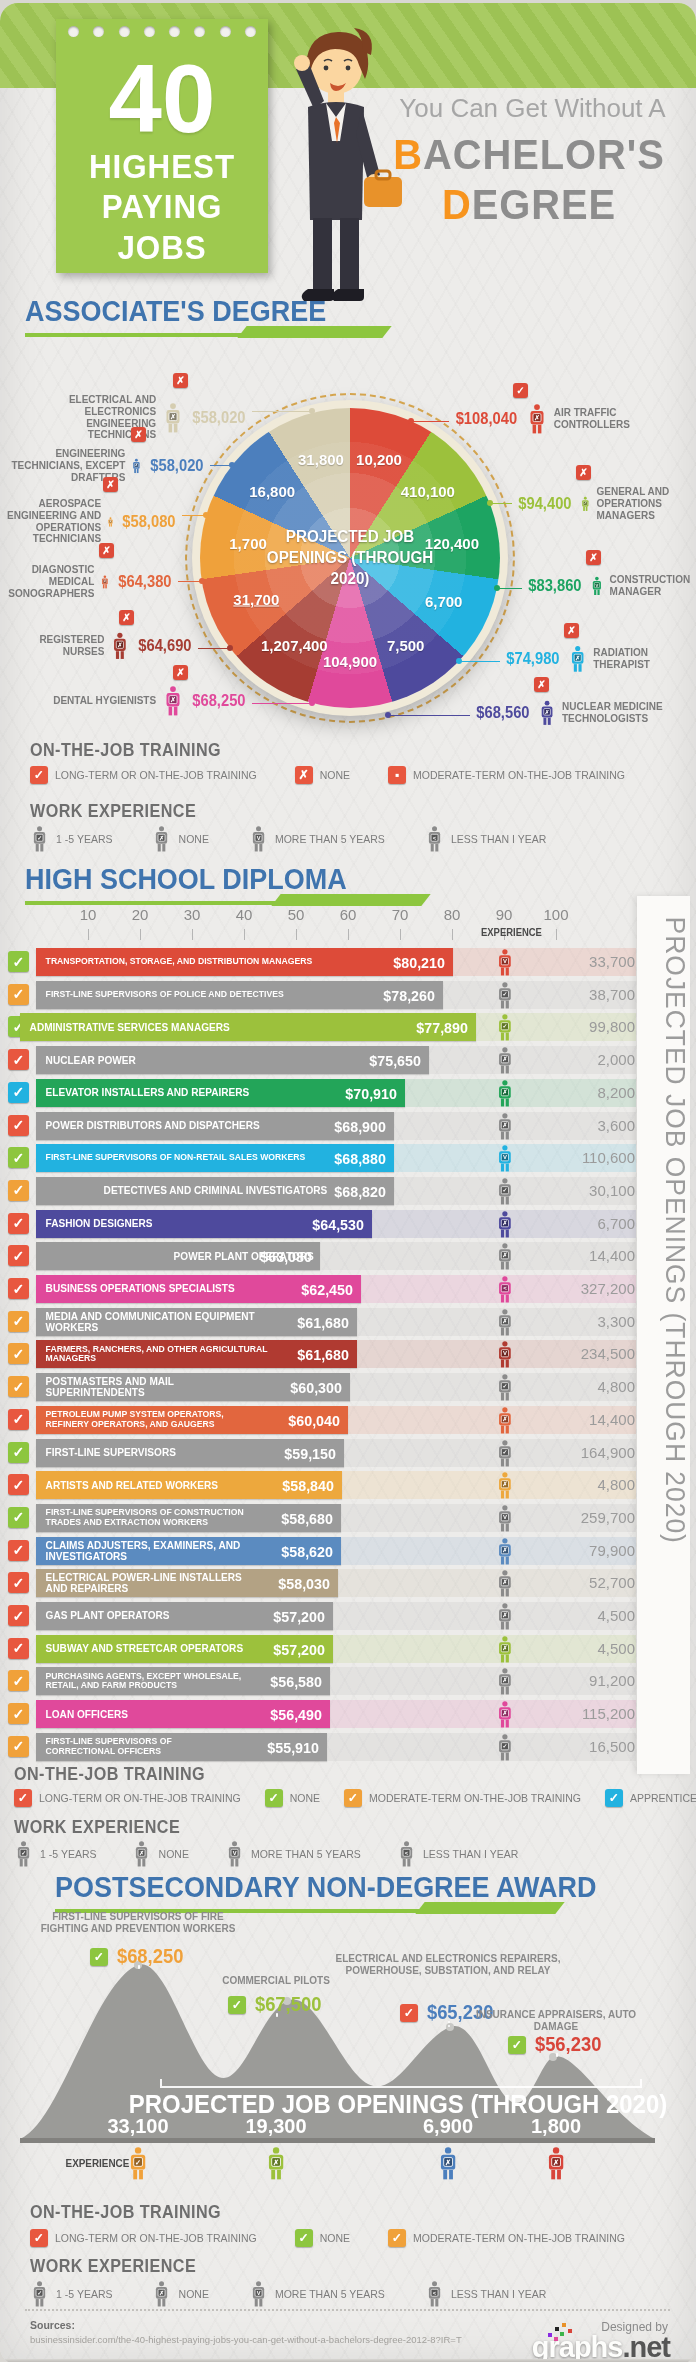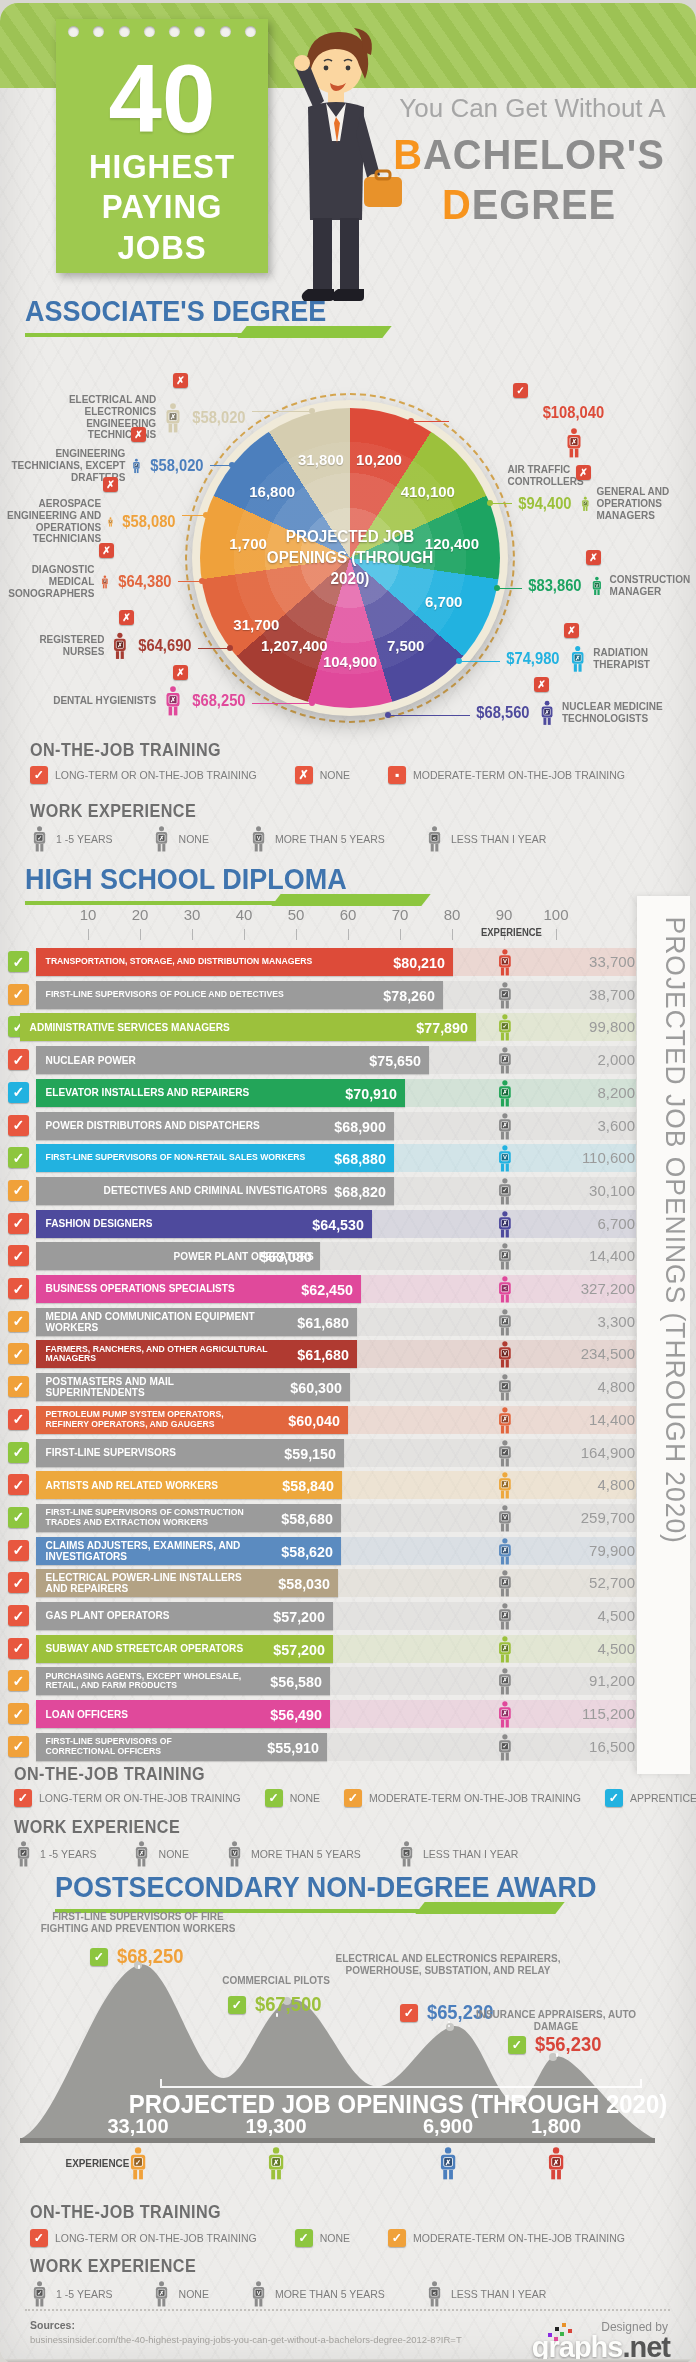--- a/index.html
+++ b/index.html
@@ -146,31 +146,31 @@
       <div class="abs" id="pie-overlay" style="left: 200px; top: 405px; width: 300px; height: 300px;"></div>
       <div class="abs" id="pie-center" style="left: 350px; top: 555px;">PROJECTED JOB OPENINGS 
 (THROUGH 2020)</div>
       <div class="abs slice-val" style="left: 379.018px; top: 456.172px;">10,200</div>
       <div class="abs slice-val" style="left: 427.842px; top: 487.549px;">410,100</div>
       <div class="abs slice-val" style="left: 451.952px; top: 540.342px;">120,400</div>
       <div class="abs slice-val" style="left: 443.692px; top: 597.788px;">6,700</div>
       <div class="abs slice-val" style="left: 405.686px; top: 641.649px;">7,500</div>
       <div class="abs slice-val" style="left: 350px; top: 658px;">104,900</div>
       <div class="abs slice-val" style="left: 294.314px; top: 641.649px;">1,207,400</div>
-      <div class="abs slice-val" style="left: 256.308px; top: 621px;">31,700</div>
+      <div class="abs slice-val" style="left: 256.308px; top: 596px; text-decoration: underline;">31,700</div>
       <div class="abs slice-val" style="left: 248.048px; top: 540.342px;">1,700</div>
       <div class="abs slice-val" style="left: 272.158px; top: 487.549px;">16,800</div>
       <div class="abs slice-val" style="left: 320.982px; top: 456.172px;">31,800</div>
       <div class="abs co-line" style="border-color: rgb(221, 75, 57); top: 418px; left: 411.082px; width: 37.9181px;"></div>
       <div class="abs co-dot" style="background: rgb(221, 75, 57); top: 415px; left: 408.082px;"></div>
       <div class="abs co" style="top: 380px; left: 453px; width: 241px;">
         <div class="co-boxrow" style="justify-content:flex-start;padding-left:60px;">
           <span class="tbox" style="width:15px;height:15px;background:#dd4b39;font-size:10.200000000000001px;">✓</span>
         </div>
-   <div class="co-main" style="justify-content:flex-start;flex-direction:column;">
+   <div class="co-main" style="justify-content:flex-start;">
           <span class="co-salary" style="color:#dd4b39;">$108,040</span>
           <svg width="22" height="30" viewBox="0 0 22 30" style="display:block">
   <circle cx="11" cy="3.1" r="2.9" fill="#dd4b39"></circle>
   <rect x="4.5" y="7" width="13" height="13.5" rx="2.4" fill="#dd4b39"></rect>
   <rect x="6.6" y="20.8" width="3.5" height="8.6" fill="#dd4b39"></rect>
   <rect x="11.9" y="20.8" width="3.5" height="8.6" fill="#dd4b39"></rect>
   <rect x="7" y="9.6" width="8" height="8" rx="1.3" fill="rgba(0,0,0,0.38)" stroke="rgba(255,255,255,0.95)" stroke-width="0.8"></rect>
   <text x="11" y="16" font-size="6.6" fill="#fff" text-anchor="middle" font-weight="bold" font-family="Liberation Sans,sans-serif">✗</text>
           </svg>
           <span class="co-label" style="text-align:left;max-width:132px;">AIR TRAFFIC CONTROLLERS</span>

